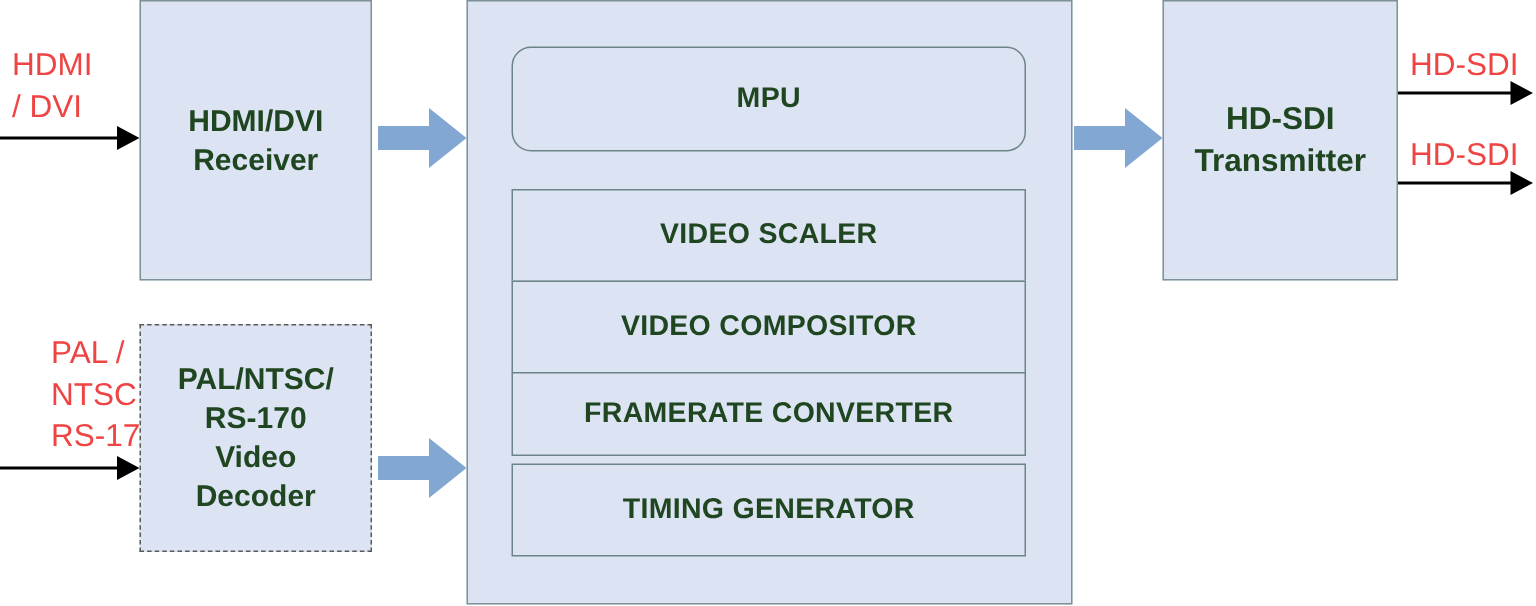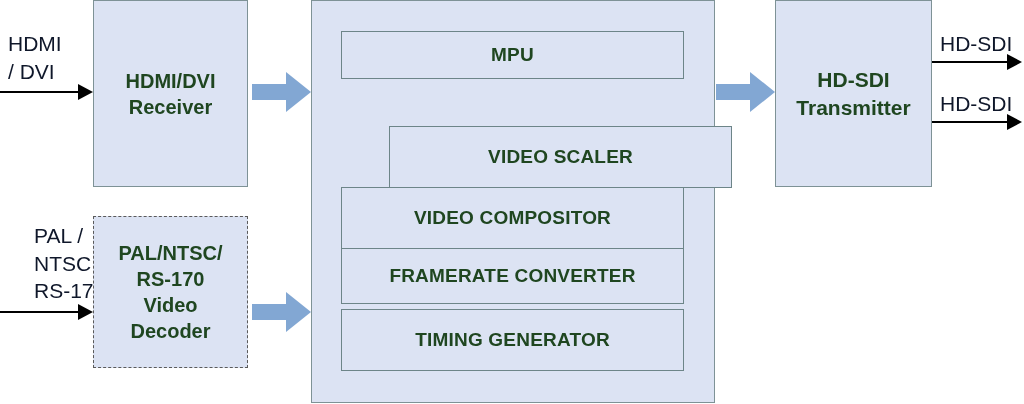--- a/index.html
+++ b/index.html
@@ -60,21 +60,21 @@
     color: #1f4620;
     font-weight: bold;
     font-size: 19px;
     letter-spacing: 0.2px;
     white-space: nowrap;
   }
 
   
   .io-text {
     position: absolute;
-    color: #0f172a;
+    color: #ef4444;
     font-size: 21px;
     line-height: 1.32;
     white-space: pre-line;
   }
 
   
   .sig-line {
     position: absolute;
     height: 0;
     border-top: 2px solid #000000;
@@ -144,25 +144,25 @@
     <div class="head" style="left:34px; top:0px;"></div>
   </div>
 
   <div class="blue-arrow" style="left:252px; top:292px; width:59px; height:40px;">
     <div class="shaft" style="left:0px; top:12px; width:36px; height:16px;"></div>
     <div class="head" style="left:34px; top:0px;"></div>
   </div>
 
   <div class="container-block" style="left:311px; top:0px; width:404px; height:403px;">
 
-    <div class="sub-block" style="left:29px; top:30px; width:343px; height:48px;">
+    <div class="sub-block" style="left:29px; top:30px; width:343px; height:70px;border-radius:13px;">
       <span class="sub-label">MPU</span>
     </div>
 
-    <div class="sub-block" style="left:29px; top:125px; width:343px; height:62px;margin-left:48px;">
+    <div class="sub-block" style="left:29px; top:125px; width:343px; height:62px;">
       <span class="sub-label">VIDEO SCALER</span>
     </div>
 
     <div class="sub-block" style="left:29px; top:186px; width:343px; height:62px;">
       <span class="sub-label">VIDEO COMPOSITOR</span>
     </div>
 
     <div class="sub-block" style="left:29px; top:247px; width:343px; height:56px;">
       <span class="sub-label">FRAMERATE CONVERTER</span>
     </div>

